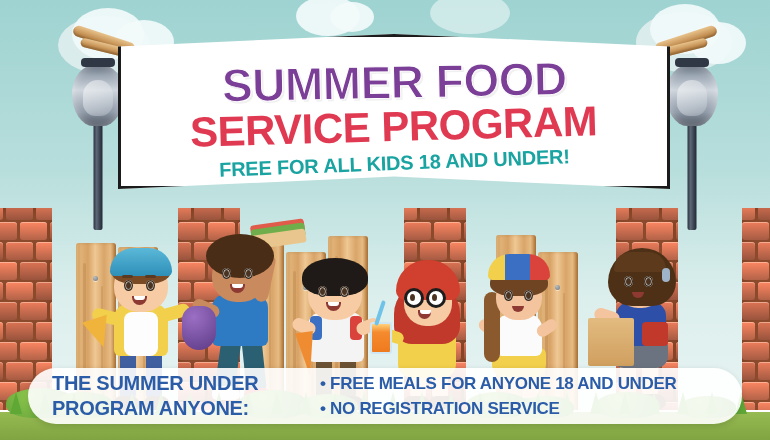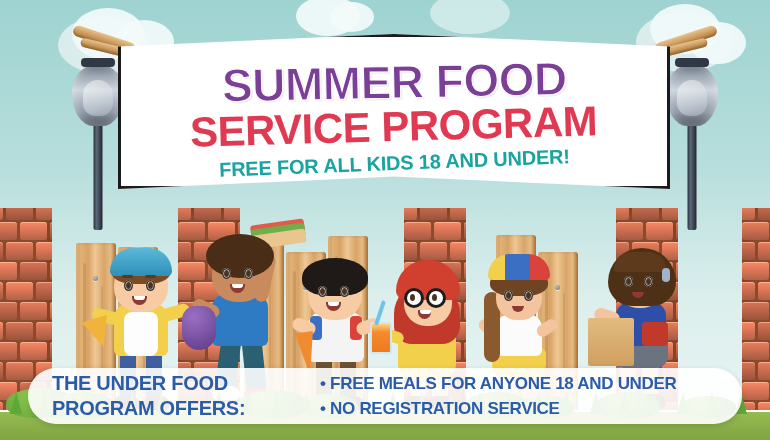--- a/index.html
+++ b/index.html
@@ -558,22 +558,22 @@
   <div class="banner">
     <div class="banner-inner">
       <div class="line1">SUMMER FOOD</div>
       <div class="line2">SERVICE PROGRAM</div>
       <div class="line3">FREE FOR ALL KIDS 18 AND UNDER!</div>
     </div>
   </div>
 
   <div class="infobar">
     <div class="left">
-      <div>THE UNDER FOOD</div>
-      <div>PROGRAM OFFERS:</div>
+      <div>THE SUMMER UNDER</div>
+      <div>PROGRAM ANYONE:</div>
     </div>
     <div class="right">
       <div>• FREE MEALS FOR ANYONE 18 AND UNDER</div>
       <div>• NO REGISTRATION SERVICE</div>
     </div>
   </div>
 
 <div class="hedge" style="left: 6px; width: 70px; height: 30px; z-index: 4;"></div>
     <div class="hedge" style="left: 52px; width: 62px; height: 26px; z-index: 4;"></div>
     <div class="hedge" style="left: 238px; width: 70px; height: 28px; z-index: 4;"></div>

